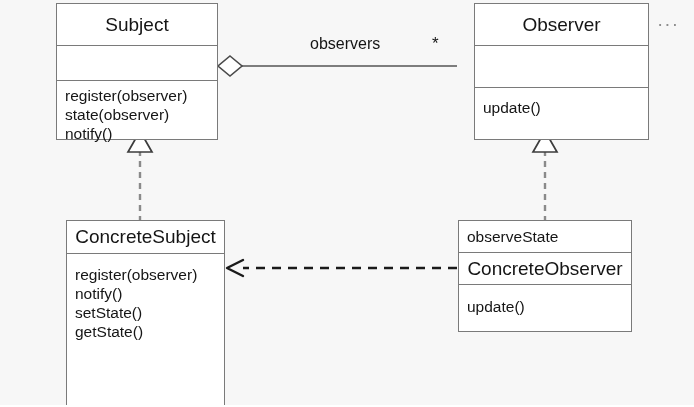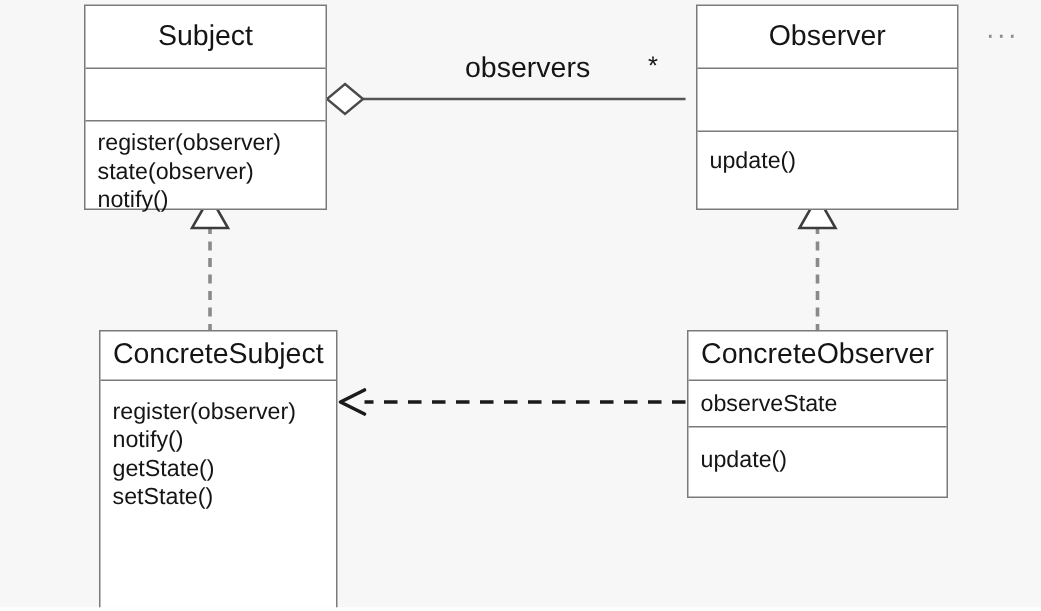--- a/index.html
+++ b/index.html
@@ -47,21 +47,21 @@
     color: #151515;
     line-height: 19px;
     white-space: nowrap;
   }
   .edge {
     position: absolute;
     z-index: 2;
   }
   .edge-label {
     position: absolute;
-    font-size: 19px;
+    font-size: 16px;
     color: #151515;
     white-space: nowrap;
     z-index: 6;
   }
   .corner-ellipsis {
     position: absolute;
     font-size: 19px;
     letter-spacing: 1px;
     color: #8d8d8d;
     z-index: 6;
@@ -106,48 +106,48 @@
       <span>Subject</span>
     </div>
     <div class="uml-compartment cls-members" style="height:35px;"></div>
     <div class="uml-compartment cls-members" style="height:59px;">
       <div class="member">register(observer)</div>
       <div class="member">state(observer)</div>
       <div class="member">notify()</div>
     </div>
   </div>
 
-  <div class="uml-class" style="left:464px; top:3px; width:175px; height:137px;">
+  <div class="uml-class" style="left:474px; top:3px; width:175px; height:137px;">
     <div class="uml-compartment cls-title" style="height:41px;">
       <span>Observer</span>
     </div>
     <div class="uml-compartment cls-members" style="height:42px;"></div>
     <div class="uml-compartment cls-members" style="height:52px; padding-top:10px;">
       <div class="member">update()</div>
     </div>
   </div>
 
   <div class="uml-class" style="left:66px; top:220px; width:159px; height:190px;">
     <div class="uml-compartment cls-title" style="height:32px;justify-content:center;">
       <span>ConcreteSubject</span>
     </div>
     <div class="uml-compartment cls-members" style="height:126px; padding-top:11px;">
       <div class="member">register(observer)</div>
       <div class="member">notify()</div>
+      <div class="member">setState()</div>
       <div class="member">getState()</div>
-      <div class="member">setState()</div>
     </div>
   </div>
 
   <div class="uml-class" style="left:458px; top:220px; width:174px; height:112px;">
+    <div class="uml-compartment cls-members" style="height:31px; padding-top:6px;">
+      <div class="member">observeState</div>
+    </div>
     <div class="uml-compartment cls-title" style="height:32px;">
       <span>ConcreteObserver</span>
-    </div>
-    <div class="uml-compartment cls-members" style="height:31px; padding-top:6px;">
-      <div class="member">observeState</div>
     </div>
     <div class="uml-compartment cls-members" style="height:49px; padding-top:12px;">
       <div class="member">update()</div>
     </div>
   </div>
 
   <div class="edge-label" style="left:310px; top:35px;">observers</div>
 
   <div class="edge-label" style="left:432px; top:34px; font-size:17px;">*</div>
 

